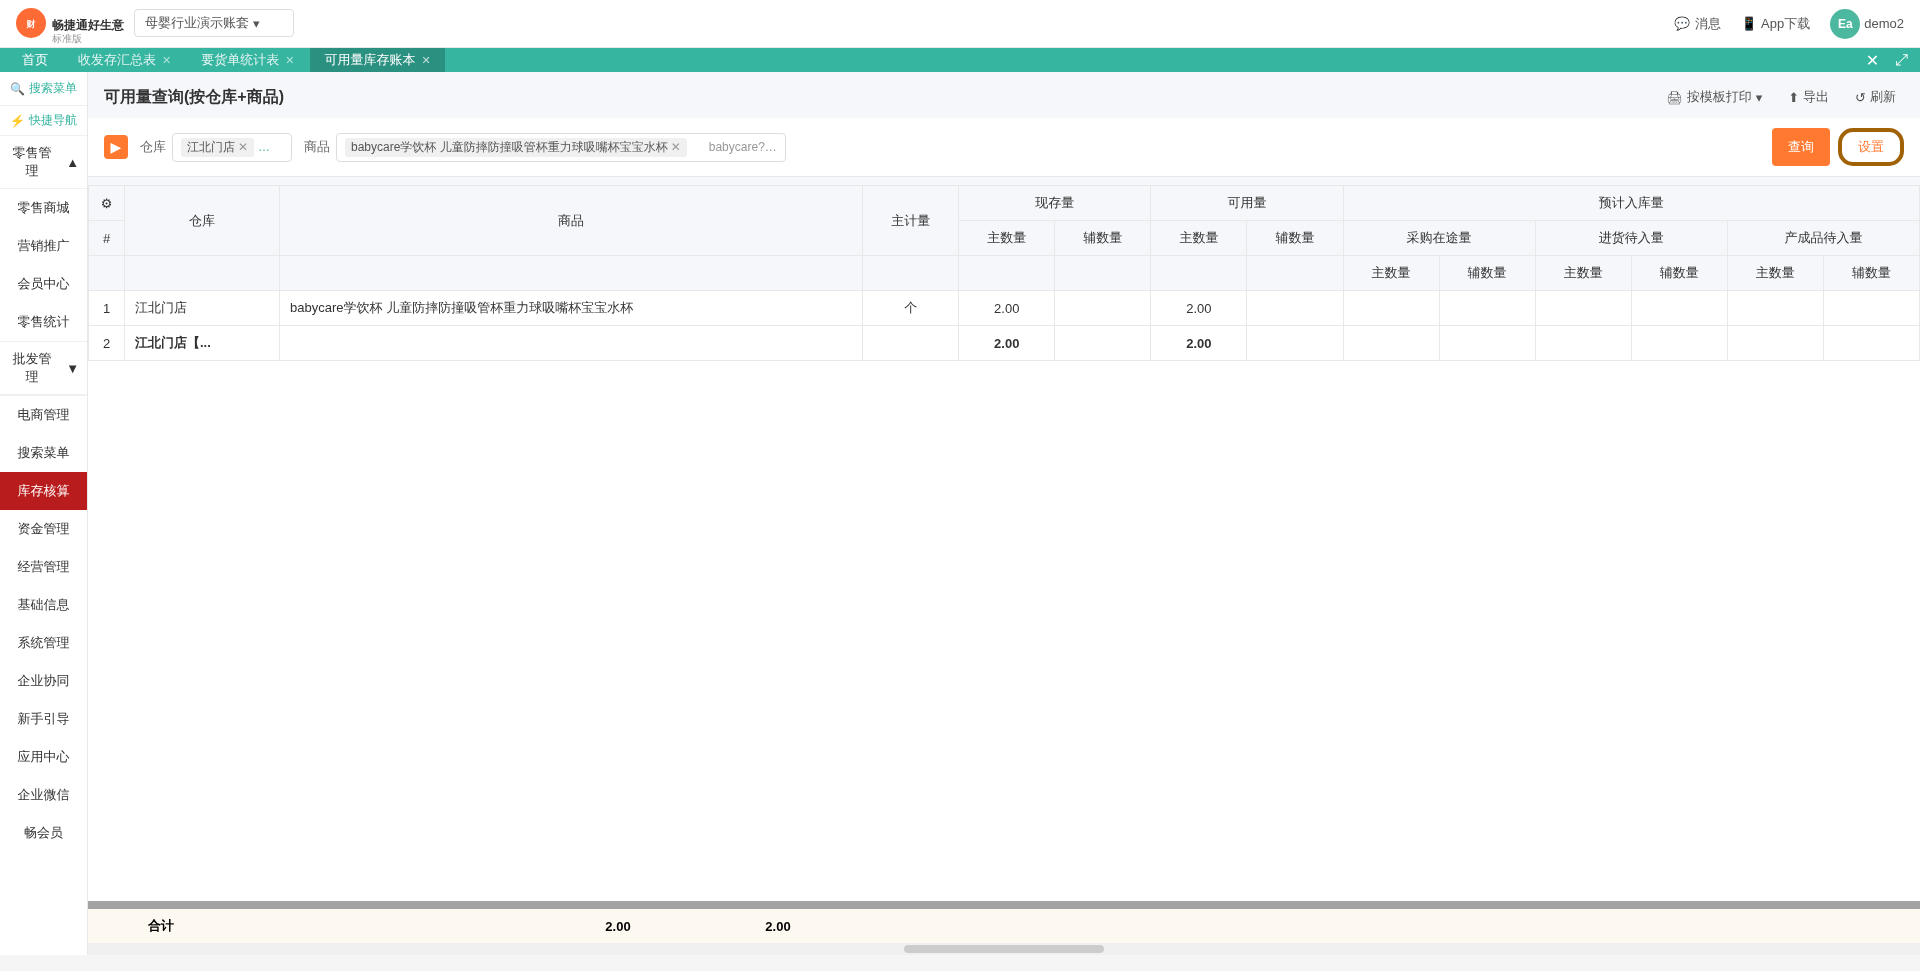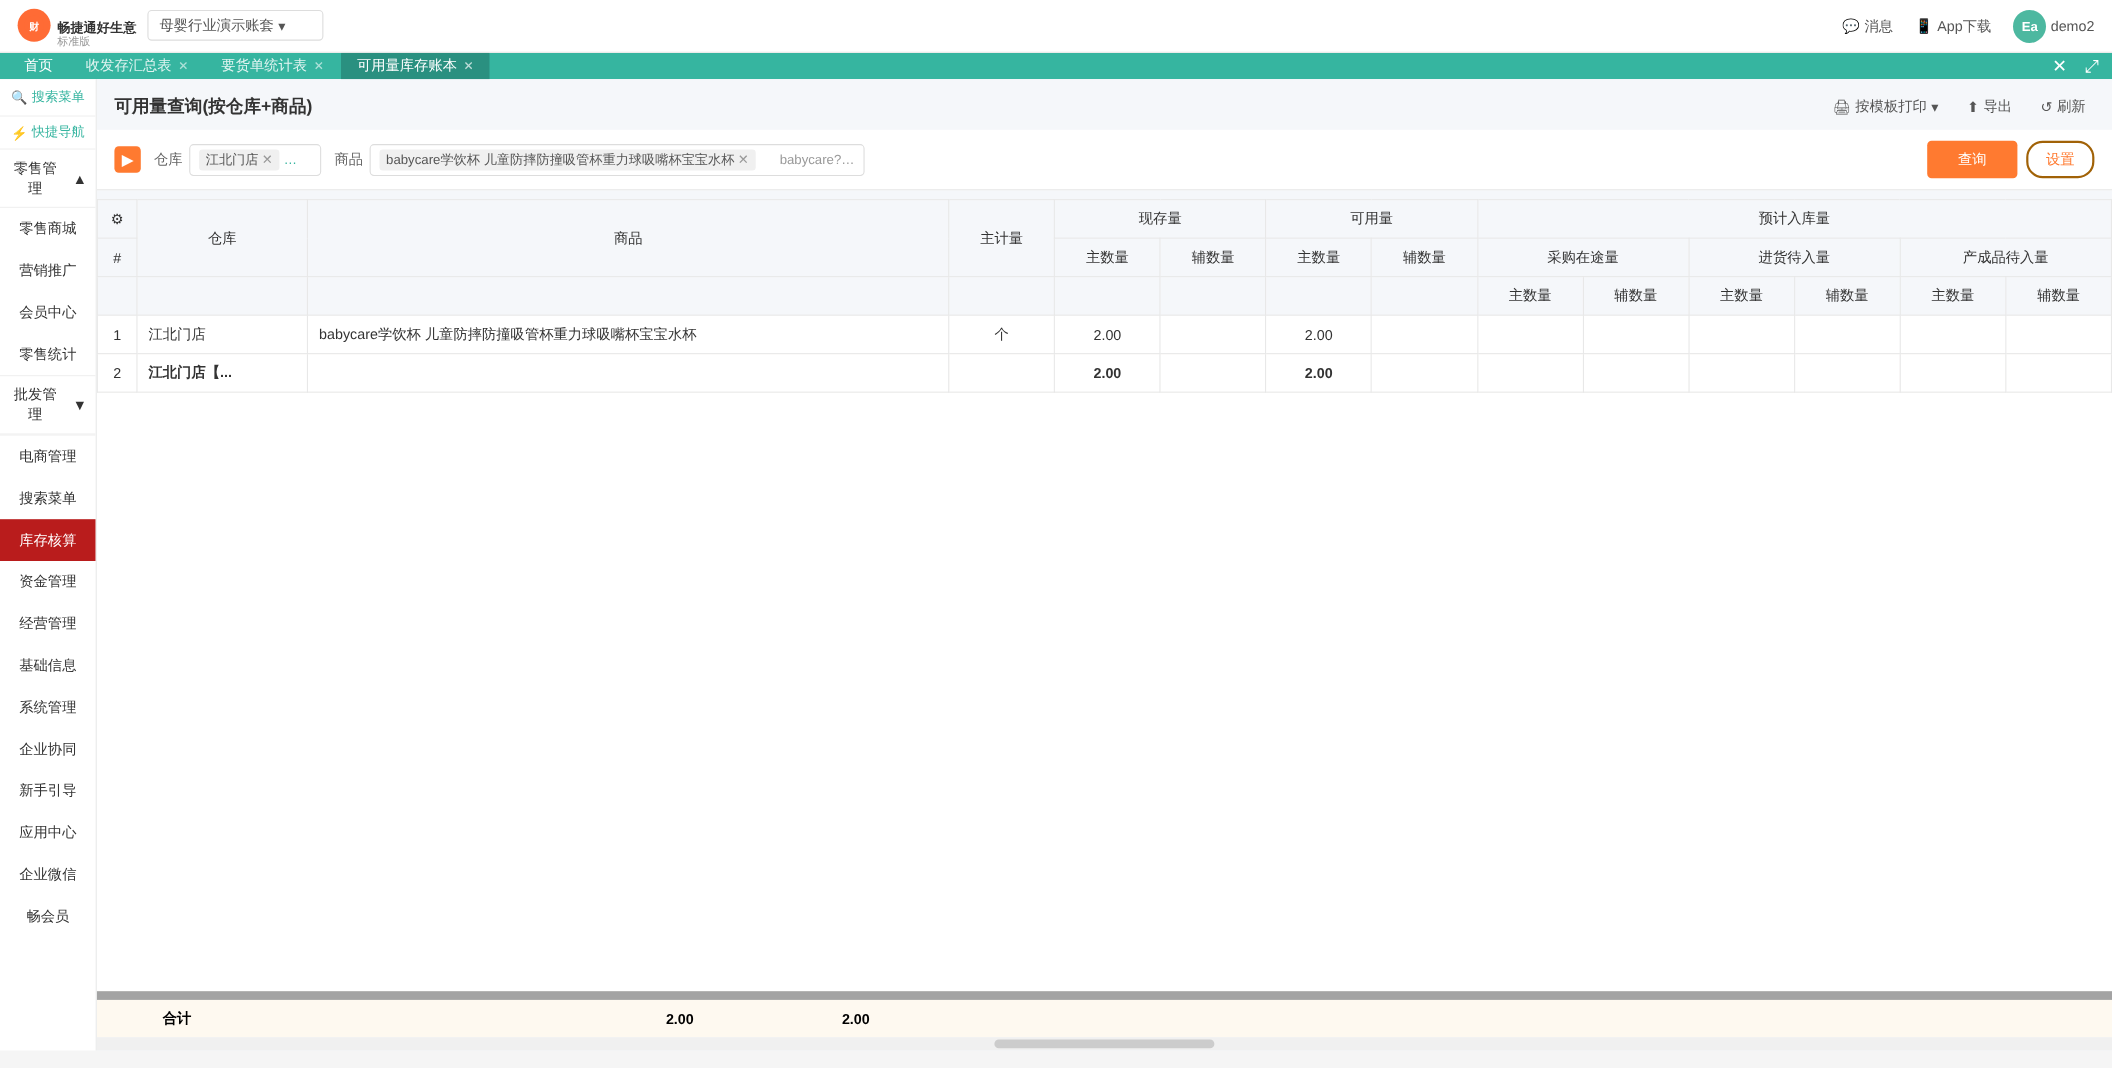--- a/index.html
+++ b/index.html
@@ -294,28 +294,28 @@
     .filter-actions {
       margin-left: auto;
       display: flex;
       gap: 8px;
     }
     .btn-query {
       background: #ff7a30;
       color: white;
       border: none;
       border-radius: 4px;
-      padding: 6px 28px;
+      padding: 6px 16px;
       cursor: pointer;
       font-size: 13px;
     }
     .btn-settings {
       background: white;
       color: #ff7a30;
-      border: 2px solid #a16207;
+      border: 4px solid #a16207;
       border-radius: 15px;
       padding: 6px 16px;
       cursor: pointer;
       font-size: 13px;
     }
 
     
     .table-container {
       flex: 1;
       background: #fff;

